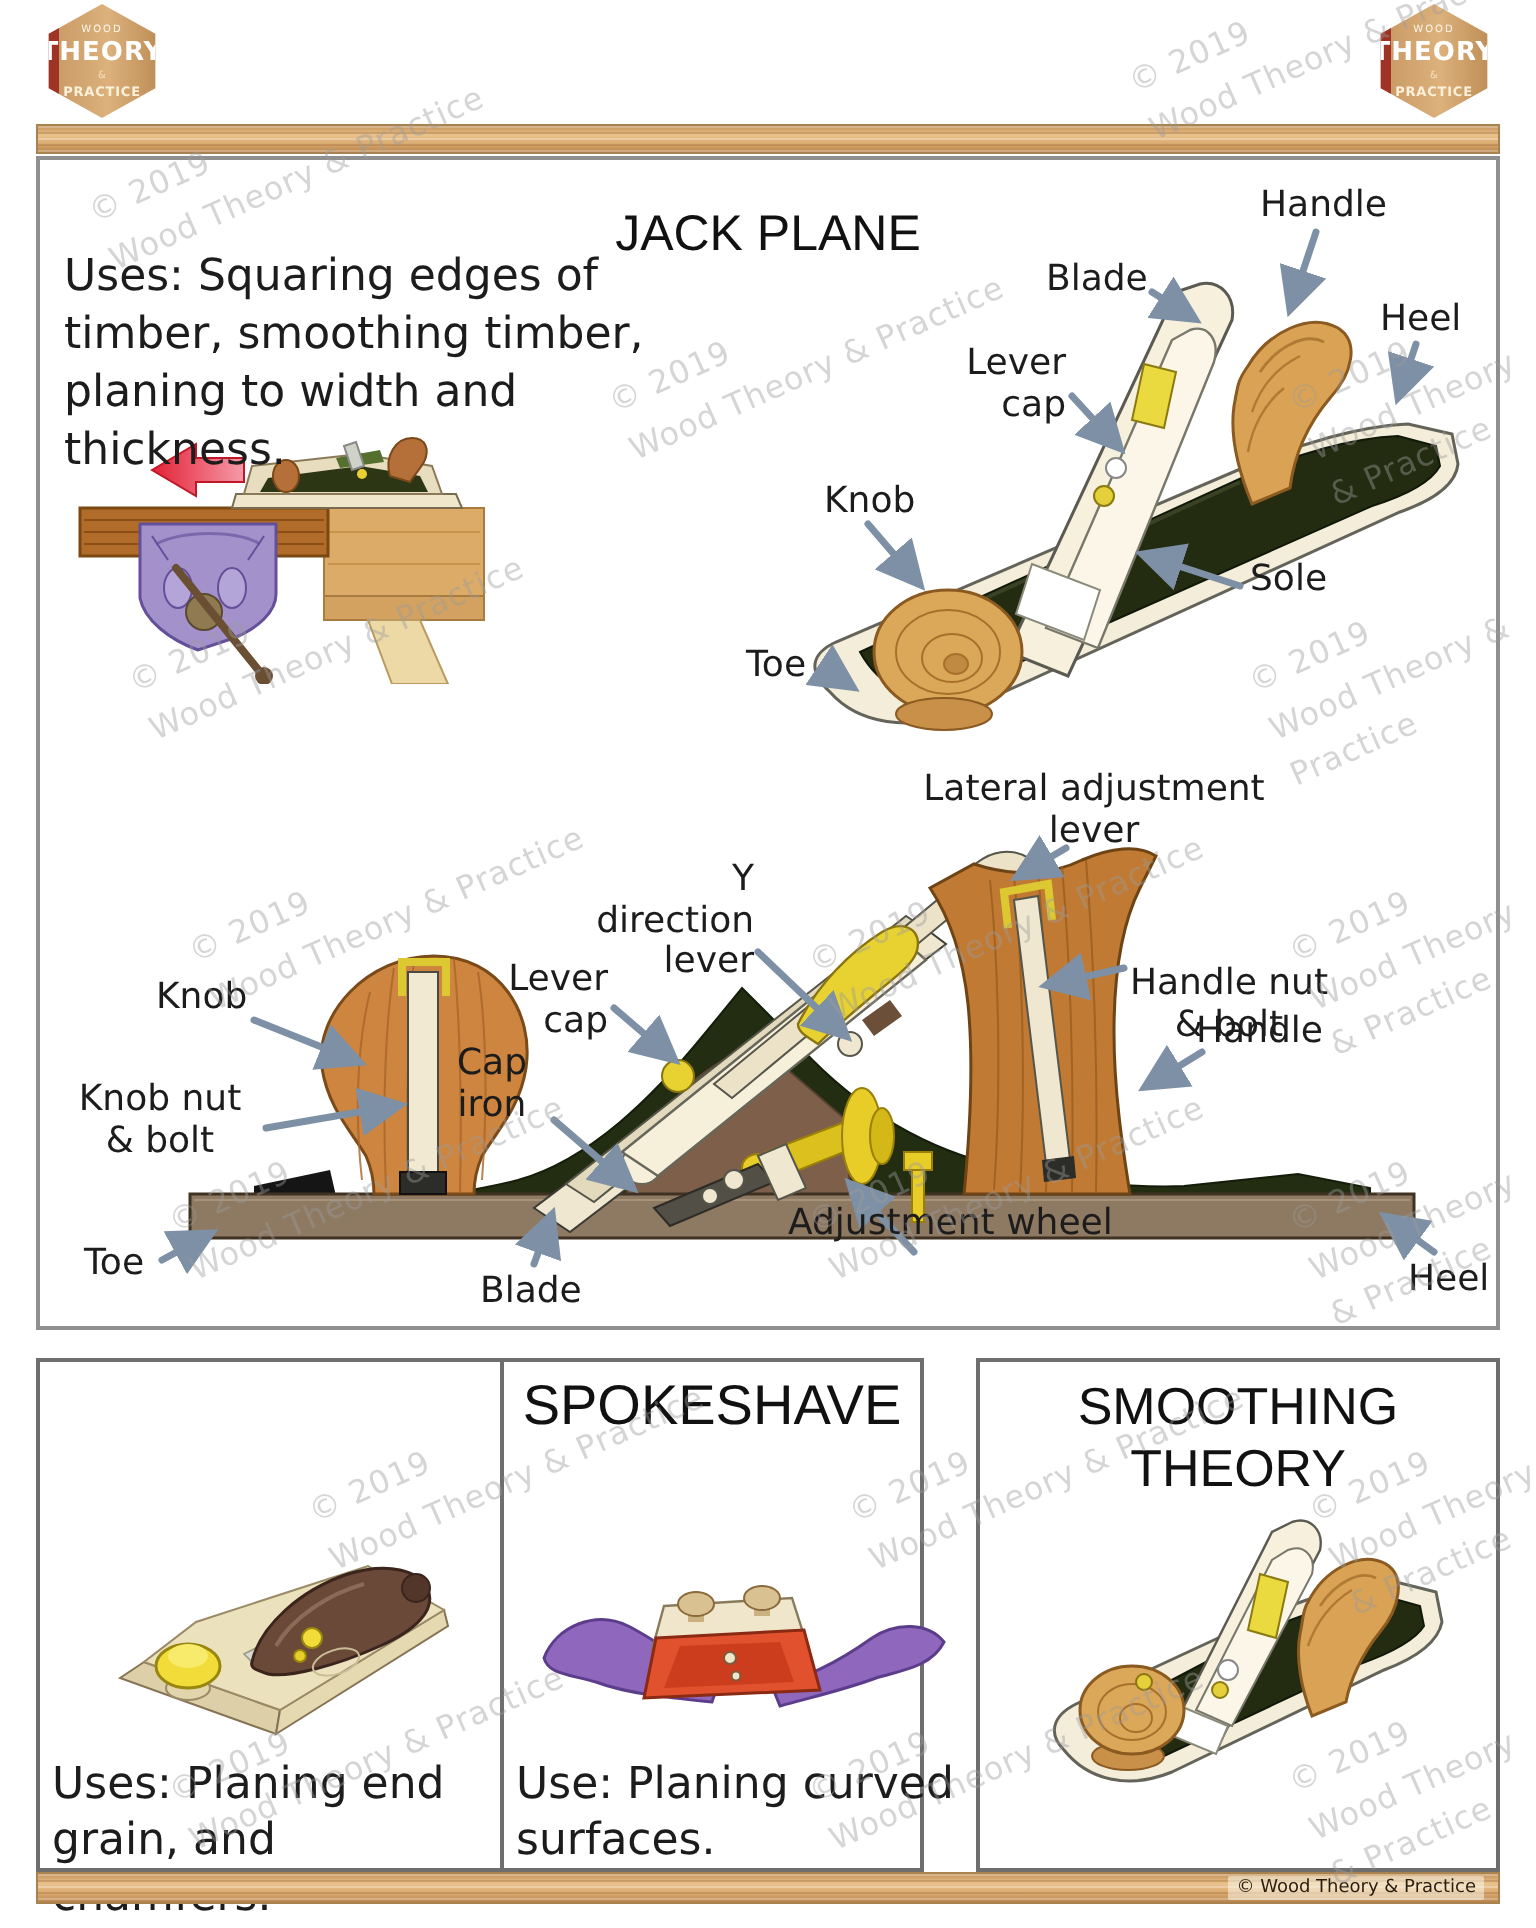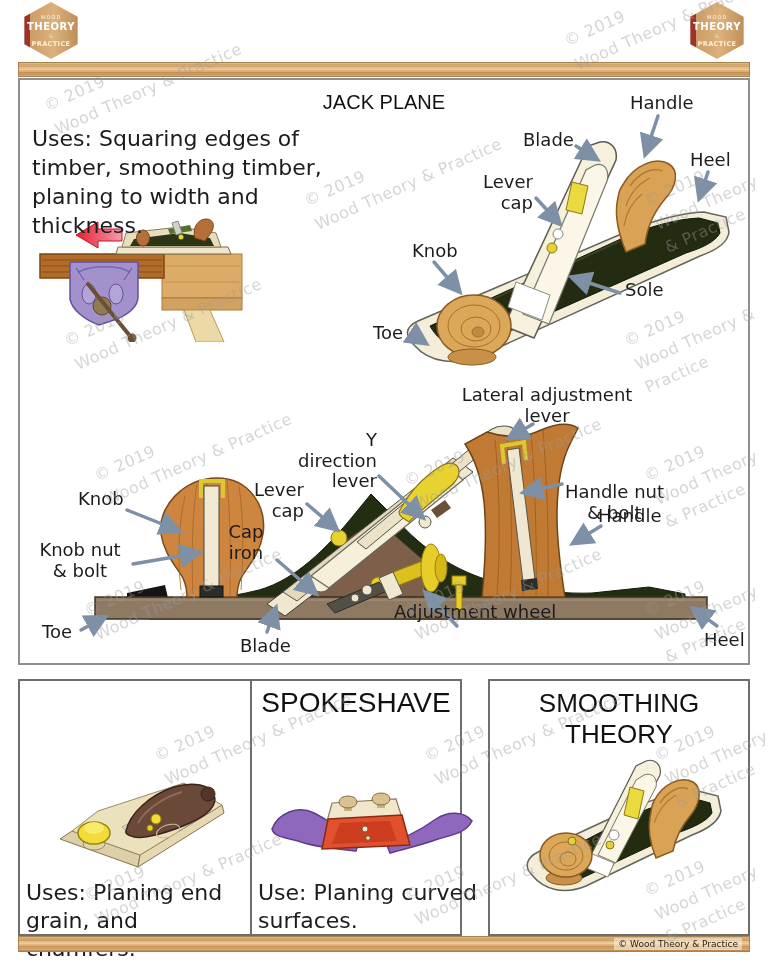--- a/index.html
+++ b/index.html
@@ -7,21 +7,21 @@
         font-family:"DejaVu Sans",sans-serif;color:#1c1c1c;}
   
   .headline{position:absolute;top:0;left:70px;right:70px;text-align:center;
     font-family:"Liberation Sans",sans-serif;font-size:49px;line-height:58px;
     letter-spacing:-1px;color:#000;z-index:3;}
   .logo{position:absolute;width:58px;height:57px;z-index:3;
     clip-path:polygon(50% 0,96% 26%,96% 74%,50% 100%,4% 74%,4% 26%);
     background:linear-gradient(90deg,#9e3326 0 13%,#cb9c67 13%,#dcb17c 55%,#bd8c55);
     display:flex;flex-direction:column;align-items:center;justify-content:center;gap:1px;}
   .logo-l1{font-size:5px;color:#fdf6e8;letter-spacing:1px;}
-  .logo-l2{font-size:10px;color:#fff;font-weight:bold;letter-spacing:.5px;}
+  .logo-l2{font-size:13px;color:#fff;font-weight:bold;letter-spacing:.5px;}
   .logo-l3{font-size:5px;color:#f3e0b8;}
   .logo-l4{font-size:6.5px;color:#fdf0d8;font-weight:bold;letter-spacing:.4px;}
   
   .woodbar{position:absolute;left:18px;width:732px;z-index:2;
     background-image:
       repeating-linear-gradient(180deg,rgba(255,255,255,.28) 0 1px,rgba(0,0,0,0) 1px 3px,rgba(115,60,10,.20) 3px 4px,rgba(0,0,0,0) 4px 6px),
       linear-gradient(180deg,#c5935a,#e9c28c 35%,#d9a96f 70%,#b9854d);
     border:1px solid #a8824f;box-sizing:border-box;}
   
   .jack-box{position:absolute;left:18px;top:78px;width:732px;height:587px;
@@ -57,21 +57,21 @@
   <div class="logo" style="left:688px;top:2px;">
     <div class="logo-l1">WOOD</div>
     <div class="logo-l2">THEORY</div>
     <div class="logo-l3">&amp;</div>
     <div class="logo-l4">PRACTICE</div>
   </div>
 
   <div class="woodbar" style="top:62px;height:15px;"></div>
 
   <div class="jack-box">
-    <div class="sec-title" style="top:11px;font-size:20px;">JACK PLANE</div>
+    <div class="sec-title" style="top:23px;font-size:25px;">JACK PLANE</div>
     <div class="bodytext" style="left:12px;top:44px;width:340px;">Uses: Squaring edges of
 timber, smoothing timber,
 planing to width and thickness.</div>
 
     <svg style="left:12px;top:122px;" width="215" height="140" viewBox="0 0 215 140">
       <defs>
         <linearGradient id="ra" x1="0" y1="0" x2="1" y2="0">
           <stop offset="0" stop-color="#e32135"></stop>
             <stop offset="1" stop-color="#f59aa8"></stop>
         </linearGradient>

